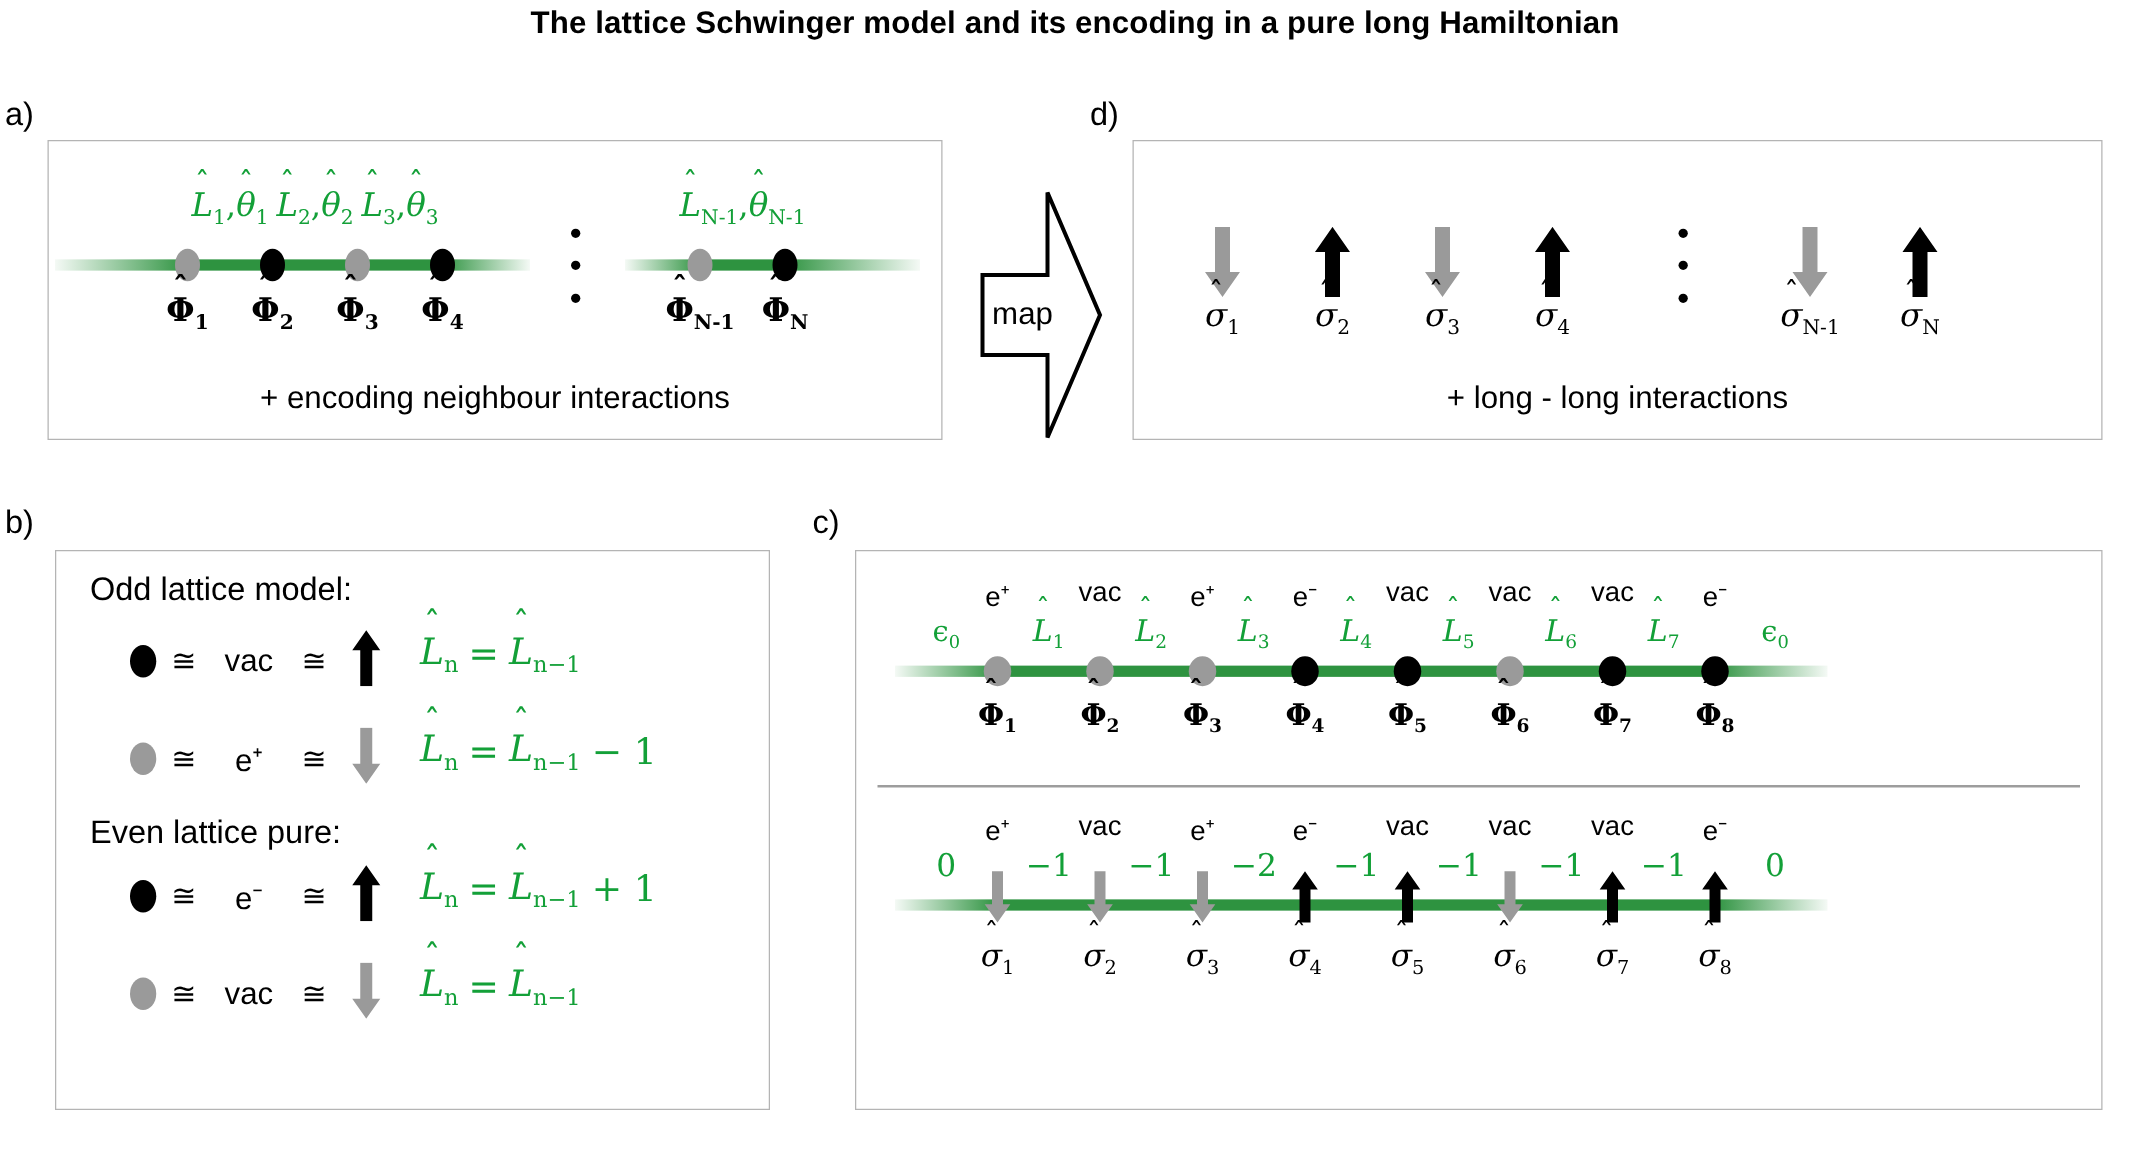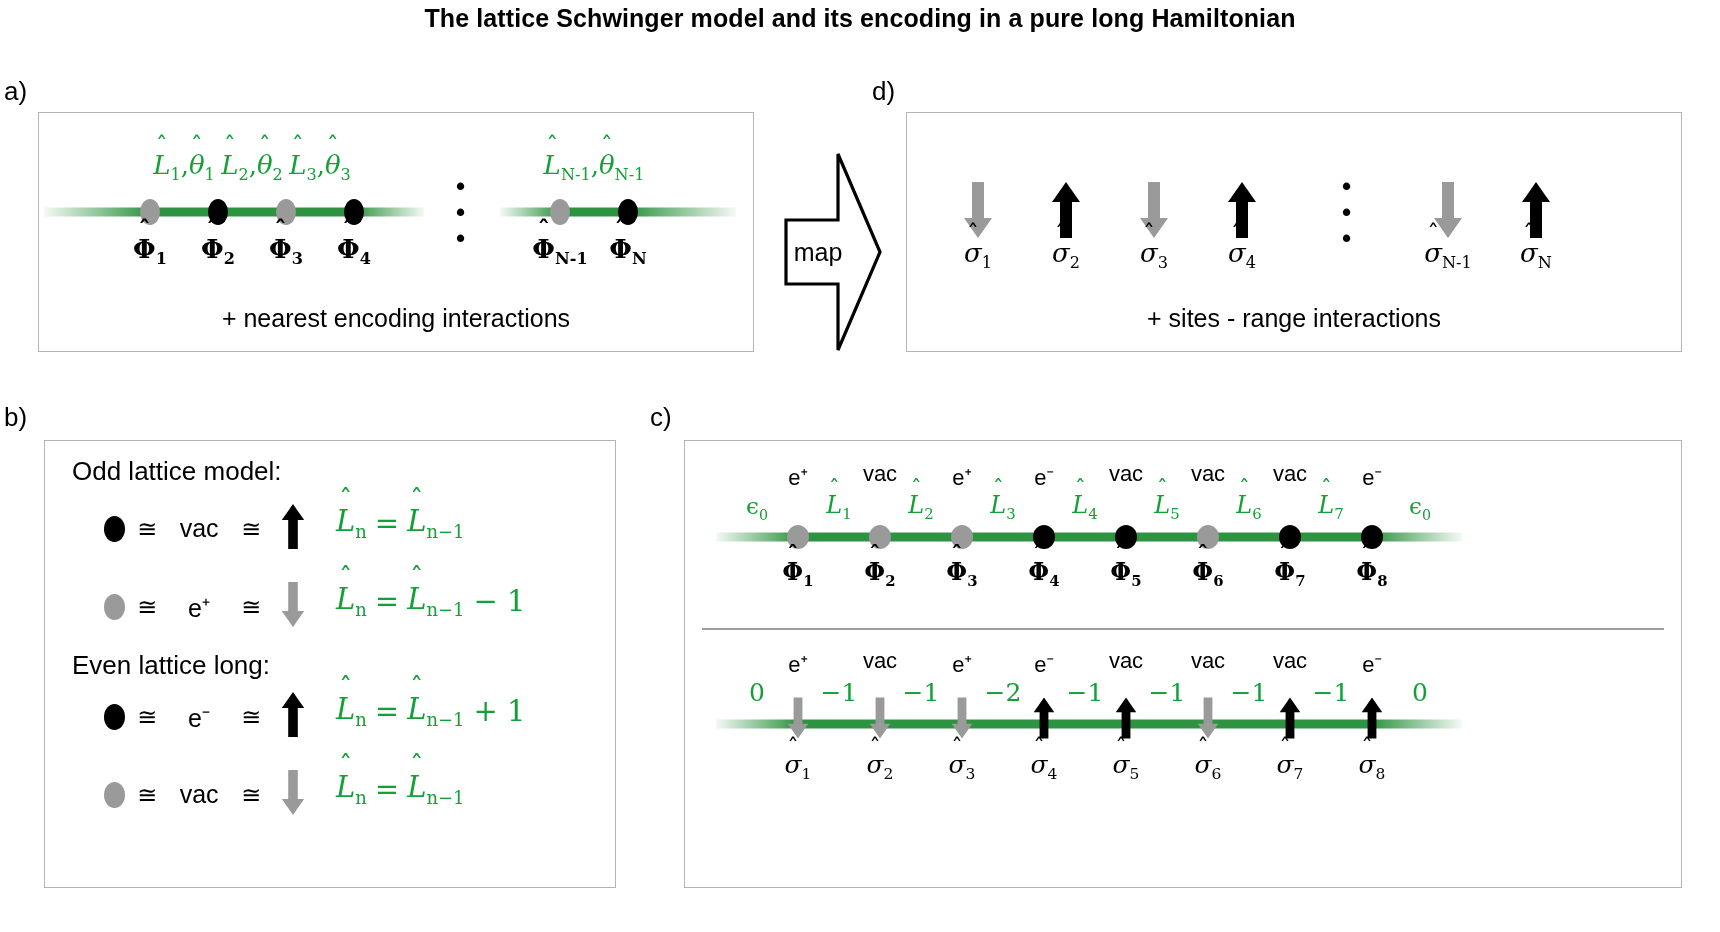--- a/index.html
+++ b/index.html
@@ -109,21 +109,21 @@
     <div class="lbl" style="left: 252px; top: 150px;"><span style="font-family:'DejaVu Serif',serif;font-style:italic;font-size:26px;color:#13a038;"><span class="hatwrap"><span class="hat">ˆ</span>L</span><sub>2</sub></span><span style="color:#13a038;font-family:'DejaVu Serif',serif;font-size:26px;">,</span><span style="font-family:'DejaVu Serif',serif;font-style:italic;font-size:26px;color:#13a038;"><span class="hatwrap"><span class="hat">ˆ</span>θ</span><sub>2</sub></span></div>
     <div class="lbl" style="left: 320px; top: 150px;"><span style="font-family:'DejaVu Serif',serif;font-style:italic;font-size:26px;color:#13a038;"><span class="hatwrap"><span class="hat">ˆ</span>L</span><sub>3</sub></span><span style="color:#13a038;font-family:'DejaVu Serif',serif;font-size:26px;">,</span><span style="font-family:'DejaVu Serif',serif;font-style:italic;font-size:26px;color:#13a038;"><span class="hatwrap"><span class="hat">ˆ</span>θ</span><sub>3</sub></span></div>
     <div class="lbl" style="left: 594px; top: 150px;"><span style="font-family:'DejaVu Serif',serif;font-style:italic;font-size:26px;color:#13a038;"><span class="hatwrap"><span class="hat">ˆ</span>L</span><sub>N-1</sub></span><span style="color:#13a038;font-family:'DejaVu Serif',serif;font-size:26px;">,</span><span style="font-family:'DejaVu Serif',serif;font-style:italic;font-size:26px;color:#13a038;"><span class="hatwrap"><span class="hat">ˆ</span>θ</span><sub>N-1</sub></span></div>
     <div class="lbl" style="left: 150px; top: 234px;"><span style="font-family:'DejaVu Serif',serif;font-weight:bold;font-size:26px;color:#000;"><span class="hatwrap"><span class="hat">ˆ</span>Φ</span><sub>1</sub></span></div>
     <div class="lbl" style="left: 218px; top: 234px;"><span style="font-family:'DejaVu Serif',serif;font-weight:bold;font-size:26px;color:#000;"><span class="hatwrap"><span class="hat">ˆ</span>Φ</span><sub>2</sub></span></div>
     <div class="lbl" style="left: 286px; top: 234px;"><span style="font-family:'DejaVu Serif',serif;font-weight:bold;font-size:26px;color:#000;"><span class="hatwrap"><span class="hat">ˆ</span>Φ</span><sub>3</sub></span></div>
     <div class="lbl" style="left: 354px; top: 234px;"><span style="font-family:'DejaVu Serif',serif;font-weight:bold;font-size:26px;color:#000;"><span class="hatwrap"><span class="hat">ˆ</span>Φ</span><sub>4</sub></span></div>
     <div class="lbl" style="left: 560px; top: 234px;"><span style="font-family:'DejaVu Serif',serif;font-weight:bold;font-size:26px;color:#000;"><span class="hatwrap"><span class="hat">ˆ</span>Φ</span><sub>N-1</sub></span></div>
     <div class="lbl" style="left: 628px; top: 234px;"><span style="font-family:'DejaVu Serif',serif;font-weight:bold;font-size:26px;color:#000;"><span class="hatwrap"><span class="hat">ˆ</span>Φ</span><sub>N</sub></span></div>
   </div>
-<div class="caption" style="left:396px;top:304px;">+ nearest encoding interactions</div>
+<div class="caption" style="left:396px;top:304px;">+ encoding neighbour interactions</div>
 
 <svg class="maparrow" style="left:776px;top:132px;" width="110" height="240" viewBox="0 0 110 240">
   <polygon points="10,88 62,88 62,22 104,120 62,218 62,152 10,152" fill="#ffffff" stroke="#000000" stroke-width="3.2" stroke-linejoin="miter"></polygon>
 </svg>
 <div class="maptext" style="left:818px;top:252px;">map</div>
 
 <div class="panel-letter" style="left:872px;top:76px;">d)</div>
 <div class="box" id="box-d" style="left:906px;top:112px;width:776px;height:240px;"></div>
 <div class="chain" id="chain-d">
     <div class="spin" style="left: 978px; top: 212px;"><svg width="30" height="56" viewBox="0 0 30 56">
@@ -145,21 +145,21 @@
         <polygon points="15,0 29,20 21,20 21,56 9,56 9,20 1,20" fill="#000000"></polygon>
       </svg></div>
     <div class="dots" style="left: 1348px; top: 212px;">• • •</div>
     <div class="lbl" style="left: 978px; top: 238px;"><span style="font-family:'DejaVu Serif',serif;font-style:italic;font-size:26px;color:#000;"><span class="hatwrap"><span class="hat">ˆ</span>σ</span><sub>1</sub></span></div>
     <div class="lbl" style="left: 1066px; top: 238px;"><span style="font-family:'DejaVu Serif',serif;font-style:italic;font-size:26px;color:#000;"><span class="hatwrap"><span class="hat">ˆ</span>σ</span><sub>2</sub></span></div>
     <div class="lbl" style="left: 1154px; top: 238px;"><span style="font-family:'DejaVu Serif',serif;font-style:italic;font-size:26px;color:#000;"><span class="hatwrap"><span class="hat">ˆ</span>σ</span><sub>3</sub></span></div>
     <div class="lbl" style="left: 1242px; top: 238px;"><span style="font-family:'DejaVu Serif',serif;font-style:italic;font-size:26px;color:#000;"><span class="hatwrap"><span class="hat">ˆ</span>σ</span><sub>4</sub></span></div>
     <div class="lbl" style="left: 1448px; top: 238px;"><span style="font-family:'DejaVu Serif',serif;font-style:italic;font-size:26px;color:#000;"><span class="hatwrap"><span class="hat">ˆ</span>σ</span><sub>N-1</sub></span></div>
     <div class="lbl" style="left: 1536px; top: 238px;"><span style="font-family:'DejaVu Serif',serif;font-style:italic;font-size:26px;color:#000;"><span class="hatwrap"><span class="hat">ˆ</span>σ</span><sub>N</sub></span></div>
   </div>
-<div class="caption" style="left:1294px;top:304px;">+ sites - range interactions</div>
+<div class="caption" style="left:1294px;top:304px;">+ long - long interactions</div>
 
 <div class="panel-letter" style="left:4px;top:402px;">b)</div>
 <div class="box" id="box-b" style="left:44px;top:440px;width:572px;height:448px;"></div>
 <div class="bhead" style="left:72px;top:456px;">Odd lattice model:</div>
 <div id="b-rows-odd">
     <div class="brow" style="left: 104px; top: 504px;">
       <span class="dotb"></span>
       <span class="cong" style="margin:0 12px;">≅</span>
       <span class="ptxt" style="display:inline-block;width:60px;text-align:center;">vac</span>
       <span class="cong" style="margin:0 12px;">≅</span>
@@ -181,21 +181,21 @@
           <polygon points="15,56 29,36 21,36 21,0 9,0 9,36 1,36" fill="#9a9a9a"></polygon>
         </svg></span>
     </div>
     <div class="brow eq" style="left: 336px; top: 582px;">
       <span style="font-family:'DejaVu Serif',serif;font-style:italic;font-size:29px;color:#13a038;"><span class="hatwrap"><span class="hat">ˆ</span>L</span><sub>n</sub></span>
       <span style="color:#13a038;font-family:'DejaVu Serif',serif;font-size:29px;margin:0 8px;">=</span>
       <span style="font-family:'DejaVu Serif',serif;font-style:italic;font-size:29px;color:#13a038;"><span class="hatwrap"><span class="hat">ˆ</span>L</span><sub>n−1</sub></span>
       <span style="color:#13a038;font-family:'DejaVu Serif',serif;font-size:29px;margin-left:9px;">− 1</span>
     </div>
   </div>
-<div class="bhead" style="left:72px;top:650px;">Even lattice long:</div>
+<div class="bhead" style="left:72px;top:650px;">Even lattice pure:</div>
 <div id="b-rows-even">
     <div class="brow" style="left: 104px; top: 692px;">
       <span class="dotb"></span>
       <span class="cong" style="margin:0 12px;">≅</span>
       <span class="ptxt" style="display:inline-block;width:60px;text-align:center;">e⁻</span>
       <span class="cong" style="margin:0 12px;">≅</span>
       <span style="display:inline-block;width:40px;text-align:center;"><svg width="24" height="45" viewBox="0 0 30 56">
           <polygon points="15,0 29,20 21,20 21,56 9,56 9,20 1,20" fill="#000000"></polygon>
         </svg></span>
     </div>

